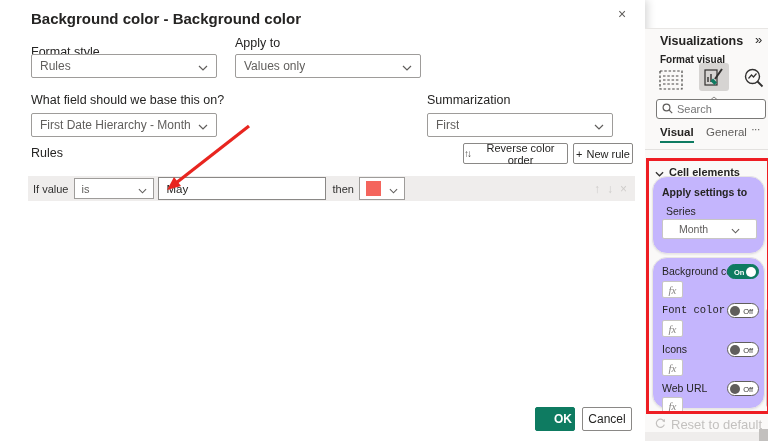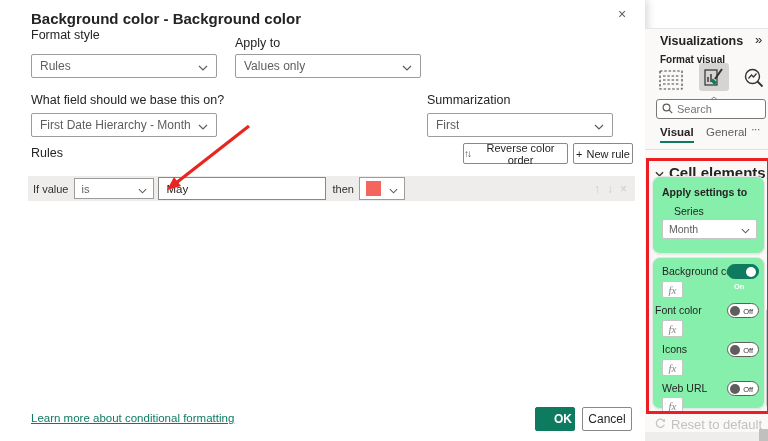--- a/index.html
+++ b/index.html
@@ -47,35 +47,35 @@
   .viz-sub { font-size:10px; font-weight:700; color:#252423; }
   .icon-btn { display:flex; align-items:center; justify-content:center; }
   .icon-selected { background:#d6d4d2; border-radius:3px; }
   .searchbox { display:flex; align-items:center; gap:4px; border:1px solid #7a7977;
         border-radius:3px; background:#fff; height:20px; padding:0 5px; }
   .searchbox input { border:none; outline:none; background:transparent; width:78px;
         font-size:11px; color:#605e5c; font-family:inherit; }
   .tab { font-size:11.5px; color:#605e5c; }
   .tab.active { color:#252423; font-weight:700; border-bottom:2px solid #0e7b61; padding-bottom:3px; }
   .panel-div { position:absolute; left:0; width:124px; height:1px; background:#e3e1df; }
-  .sec-title { font-size:15px; font-weight:700; color:#252423; }
-  .card { position:absolute; background:#86efac; border:1px solid #e8e6e4; border-radius:8px;
+  .sec-title { font-size:11px; font-weight:700; color:#252423; }
+  .card { position:absolute; background:#c4b5fd; border:1px solid #e8e6e4; border-radius:15px;
         box-shadow:0 1px 2px rgba(0,0,0,.07); }
   .card-h { font-size:10.5px; font-weight:700; color:#252423; }
   .card-lbl { font-size:10.5px; color:#252423; }
   .mini-dd2 { display:flex; align-items:center; background:#fff; border:1px solid #c8c6c4;
-        border-radius:2px; height:20px; padding:0 6px; }
+        border-radius:2px; height:20px; padding:0 16px; }
   .mini-dd2 .dd-val { font-size:10.5px; color:#605e5c; }
   .fxbtn { display:flex; align-items:center; justify-content:center; width:21px; height:17px;
         border:1px solid #c8c6c4; border-radius:2px; background:#fff;
         font-family:"Liberation Serif","DejaVu Serif",serif; font-style:italic;
         font-size:11px; color:#8a8886; }
   .tog { position:absolute; width:32px; height:15px; border-radius:8px; font-size:7.5px; }
   .tog-on { background:#0e7b61; border:1px solid #0e7b61; }
-  .tog-on .tog-txt { position:absolute; left:6px; top:17px; color:#fff; font-weight:700; }
+  .tog-on .tog-txt { position:absolute; left:6px; top:3px; color:#fff; font-weight:700; }
   .tog-on .knob { position:absolute; right:2px; top:2px; width:10px; height:10px; border-radius:50%; background:#fff; }
   .tog-off { background:#fff; border:1px solid #605e5c; }
   .tog-off .tog-txt { position:absolute; right:5px; top:3px; color:#323130; }
   .tog-off .knob { position:absolute; left:2px; top:2px; width:10px; height:10px; border-radius:50%; background:#605e5c; }
   .reset { display:flex; align-items:center; gap:5px; font-size:13px; color:#c3c1bf; }
   .viz-footer { position:absolute; left:0; top:403px; width:124px; height:10px; background:#efedec; }
   .vscroll { position:absolute; left:121px; top:280px; width:4px; height:98px; background:#c8c6c4; border-radius:2px; }
 
   
   .data-panel { position:absolute; left:754px; top:28px; width:14px; height:413px;
@@ -91,21 +91,21 @@
 </head>
 <body>
 
 <div class="screen">
 
   <div class="dialog">
 
     <div class="abs dlg-title" style="left:16px; top:10px;">Background color - Background color</div>
     <div class="abs dlg-close" style="left:603px; top:7px;">×</div>
 
-    <div class="abs lbl" style="left:16px; top:28px;">Format style</div>
+    <div class="abs lbl" style="left:16px; top:45px;">Format style</div>
     <div class="abs lbl" style="left:220px; top:36px;">Apply to</div>
 
     <div class="abs dd" style="left:16px; top:54px; width:186px;">
       <span class="dd-val">Rules</span>
       <span class="chev">
         <svg width="10" height="6" viewBox="0 0 10 6">
             <path d="M1 1l4 4 4-4" stroke="#605e5c" stroke-width="1.2" fill="none"></path>
           </svg>
       </span>
     </div>
@@ -169,21 +169,20 @@
             </svg>
         </span>
       </div>
       <div class="row-icons">
         <span>↑</span>
         <span>↓</span>
         <span>×</span>
       </div>
     </div>
 
-    <a class="abs link" style="left:16px; top:412px;">Learn more about conditional formatting</a>
     <button class="abs btn-ok" style="left:520px; top:407px;padding-left:16px;">OK</button>
     <button class="abs btn-cancel" style="left:567px; top:407px;">Cancel</button>
 
     <svg class="anno-arrow" width="630" height="441">
       <line x1="234" y1="126" x2="161" y2="183" stroke="#e8251f" stroke-width="3.2"></line>
       <polygon points="152,190 159,177 166,186" fill="#e8251f"></polygon>
     </svg>
   </div>
 
   <div class="viz-panel">
@@ -243,21 +242,21 @@
       <span>
         <svg width="9" height="6" viewBox="0 0 10 6">
             <path d="M1 1l4 4 4-4" stroke="#323130" stroke-width="1.4" fill="none"></path>
           </svg>
       </span>
       <span class="sec-title">Cell elements</span>
     </div>
 
     <div class="card" style="left:7px; top:147px; width:113px; height:78px;">
       <div class="abs card-h" style="left:9px; top:9px;">Apply settings to</div>
-      <div class="abs card-lbl" style="left:21px; top:28px;">Series</div>
+      <div class="abs card-lbl" style="left:13px; top:28px;">Series</div>
       <div class="abs mini-dd2" style="left:9px; top:42px; width:95px;">
         <span class="dd-val">Month</span>
         <span style="margin-left:auto;">
           <svg width="9" height="6" viewBox="0 0 10 6">
               <path d="M1 1l4 4 4-4" stroke="#605e5c" stroke-width="1.2" fill="none"></path>
             </svg>
         </span>
       </div>
     </div>
 
@@ -265,21 +264,21 @@
 
       <div class="abs card-lbl" style="left:9px; top:7px;">Background color</div>
       <div class="tog tog-on" style="left:74px; top:6px;">
         <span class="tog-txt">On</span>
         <span class="knob"></span>
       </div>
       <div class="abs fxbtn" style="left:9px; top:23px;">
         <span>fx</span>
       </div>
 
-      <div class="abs card-lbl" style="left:2px; top:46px;">Font color</div>
+      <div class="abs card-lbl" style="left:9px; top:46px;font-family:Liberation Mono, monospace;">Font color</div>
       <div class="tog tog-off" style="left:74px; top:45px;">
         <span class="tog-txt">Off</span>
         <span class="knob"></span>
       </div>
       <div class="abs fxbtn" style="left:9px; top:62px;">
         <span>fx</span>
       </div>
 
       <div class="abs card-lbl" style="left:9px; top:85px;">Icons</div>
       <div class="tog tog-off" style="left:74px; top:84px;">

